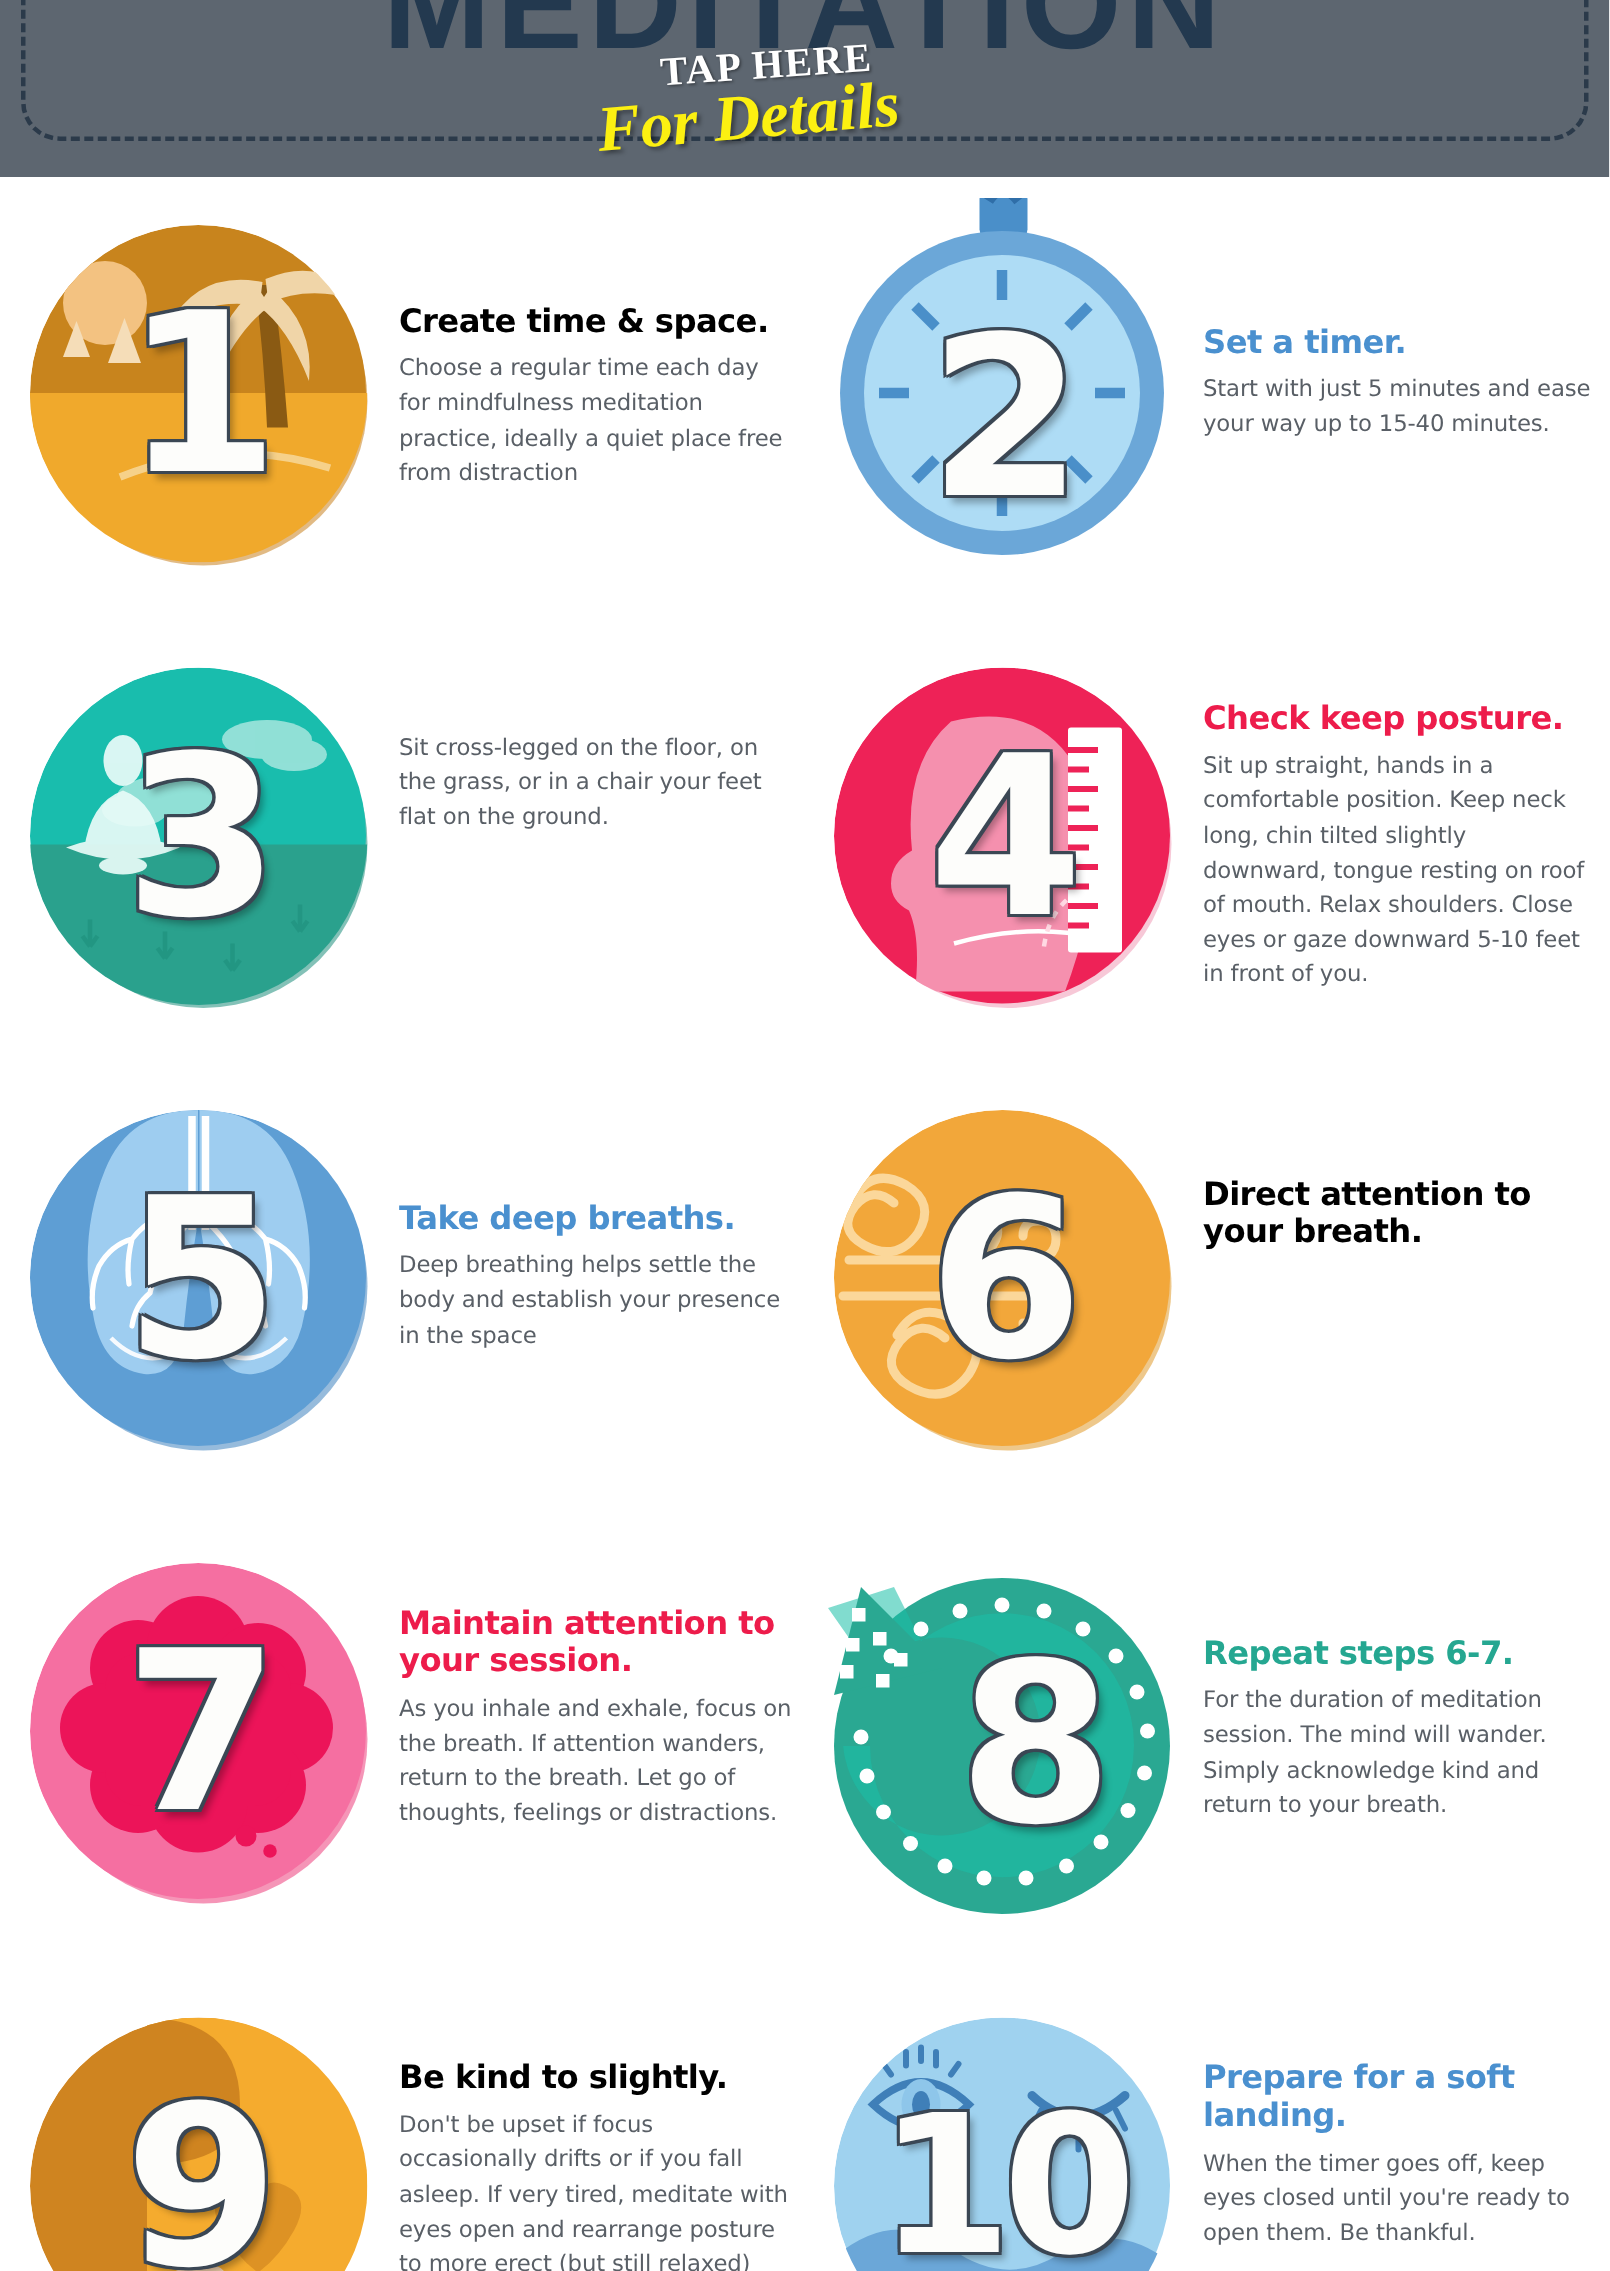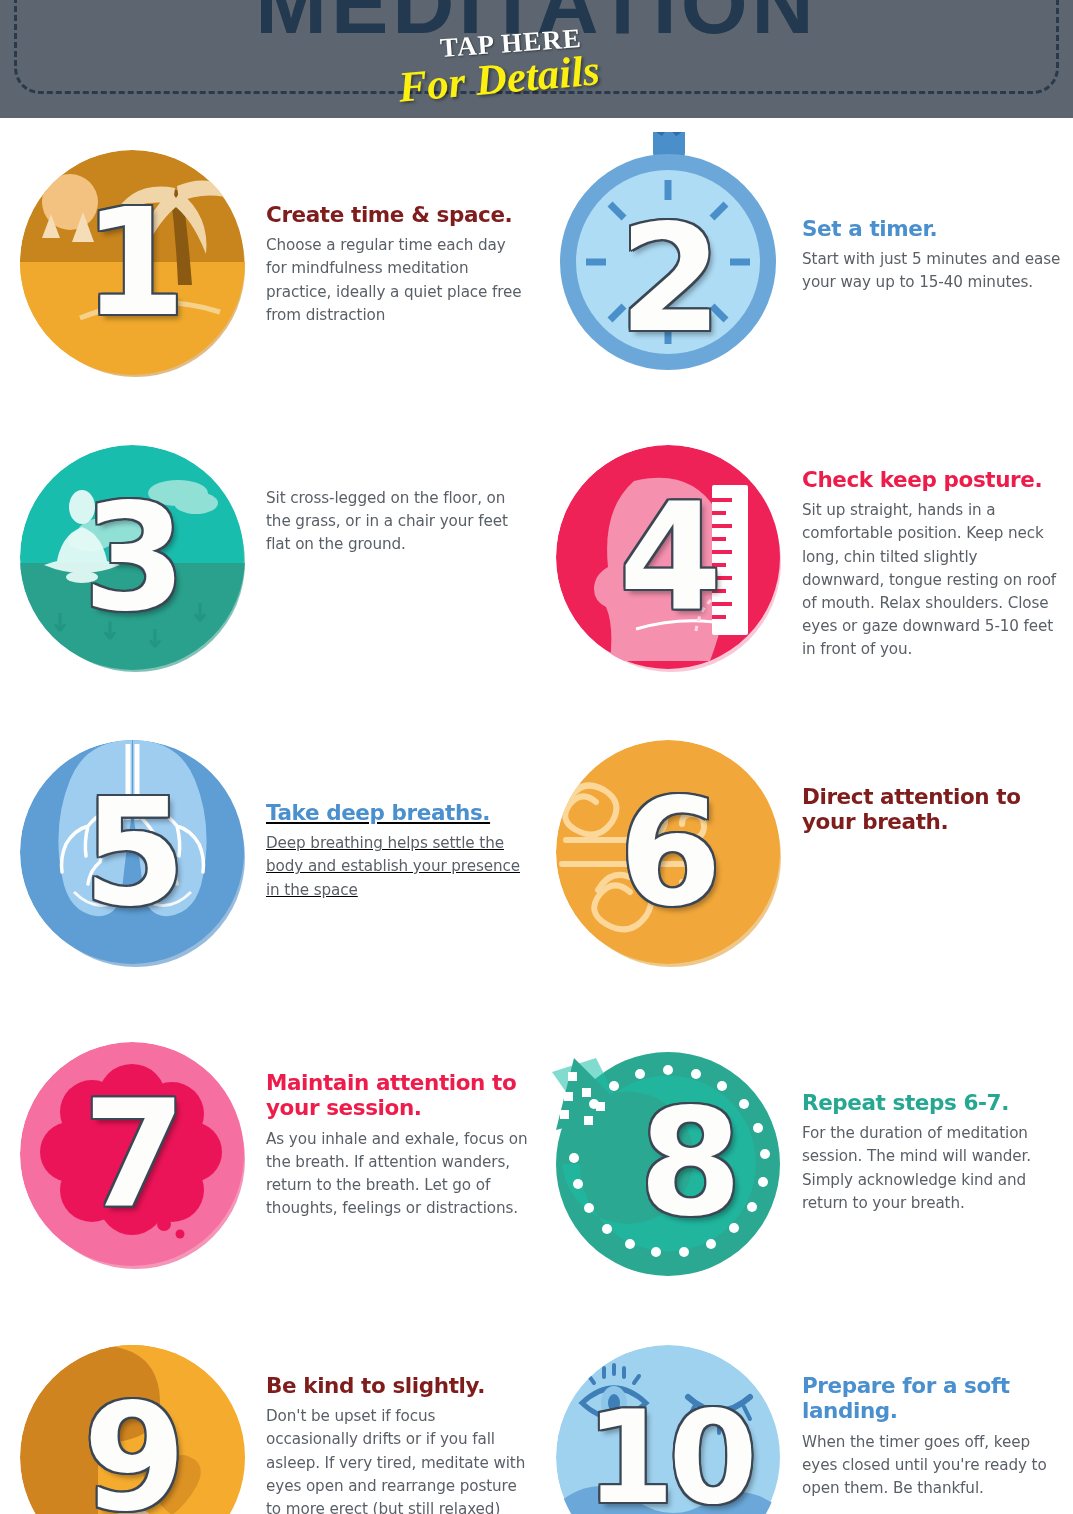--- a/index.html
+++ b/index.html
@@ -130,21 +130,21 @@
   }
   .copy p {
     font-size: 15.2px;
     line-height: 1.52;
     color: #595f66;
     font-family: "DejaVu Sans", sans-serif;
     letter-spacing: -0.1px;
   }
 
   
-  .c-orange  { color: #7f1d1d; }
+  .c-orange  { color: #000000; }
   .c-blue    { color: #4a90cf; }
   .c-teal    { color: #25a791; }
   .c-crimson { color: #ed1c4b; }
 
   svg { display: block; }
 </style>
 </head>
 <body>
 
 <div id="page">
@@ -293,21 +293,21 @@
           <g stroke="#ffffff" stroke-width="3.5" fill="none" stroke-linecap="round">
             <path d="M110 64 q-28 4 -42 22 M68 86 q-14 4 -22 18 M68 86 q-4 16 -2 30 M46 104 q-6 14 -4 28 M110 72 q-24 20 -30 50 M80 122 q-10 8 -12 22"></path>
             <path d="M115 64 q28 4 42 22 M157 86 q14 4 22 18 M157 86 q4 16 2 30 M179 104 q6 14 4 28 M115 72 q24 20 30 50 M145 122 q10 8 12 22"></path>
           </g>
           <path d="M54 152 q22 22 46 8" stroke="#ffffff" stroke-width="3" fill="none" opacity=".9"></path>
           <path d="M171 152 q-22 22 -46 8" stroke="#ffffff" stroke-width="3" fill="none" opacity=".9"></path>
         </svg>
       </div>
       <div class="num">5</div>
     </div>
-    <div class="copy" style="top:60px;text-decoration:underline;">
+    <div class="copy" style="top:60px;">
       <h3 class="c-blue">Take deep breaths.</h3>
       <p>Deep breathing helps settle the body and establish your presence in the space</p>
     </div>
   </div>
 
   <div class="step" style="left:544px; top:740px;">
     <div class="badge">
       <div class="badge-shadow" style="background:#e09a2c;"></div>
       <div class="badge-circle">
         <svg width="225" height="225" viewBox="0 0 225 225">

